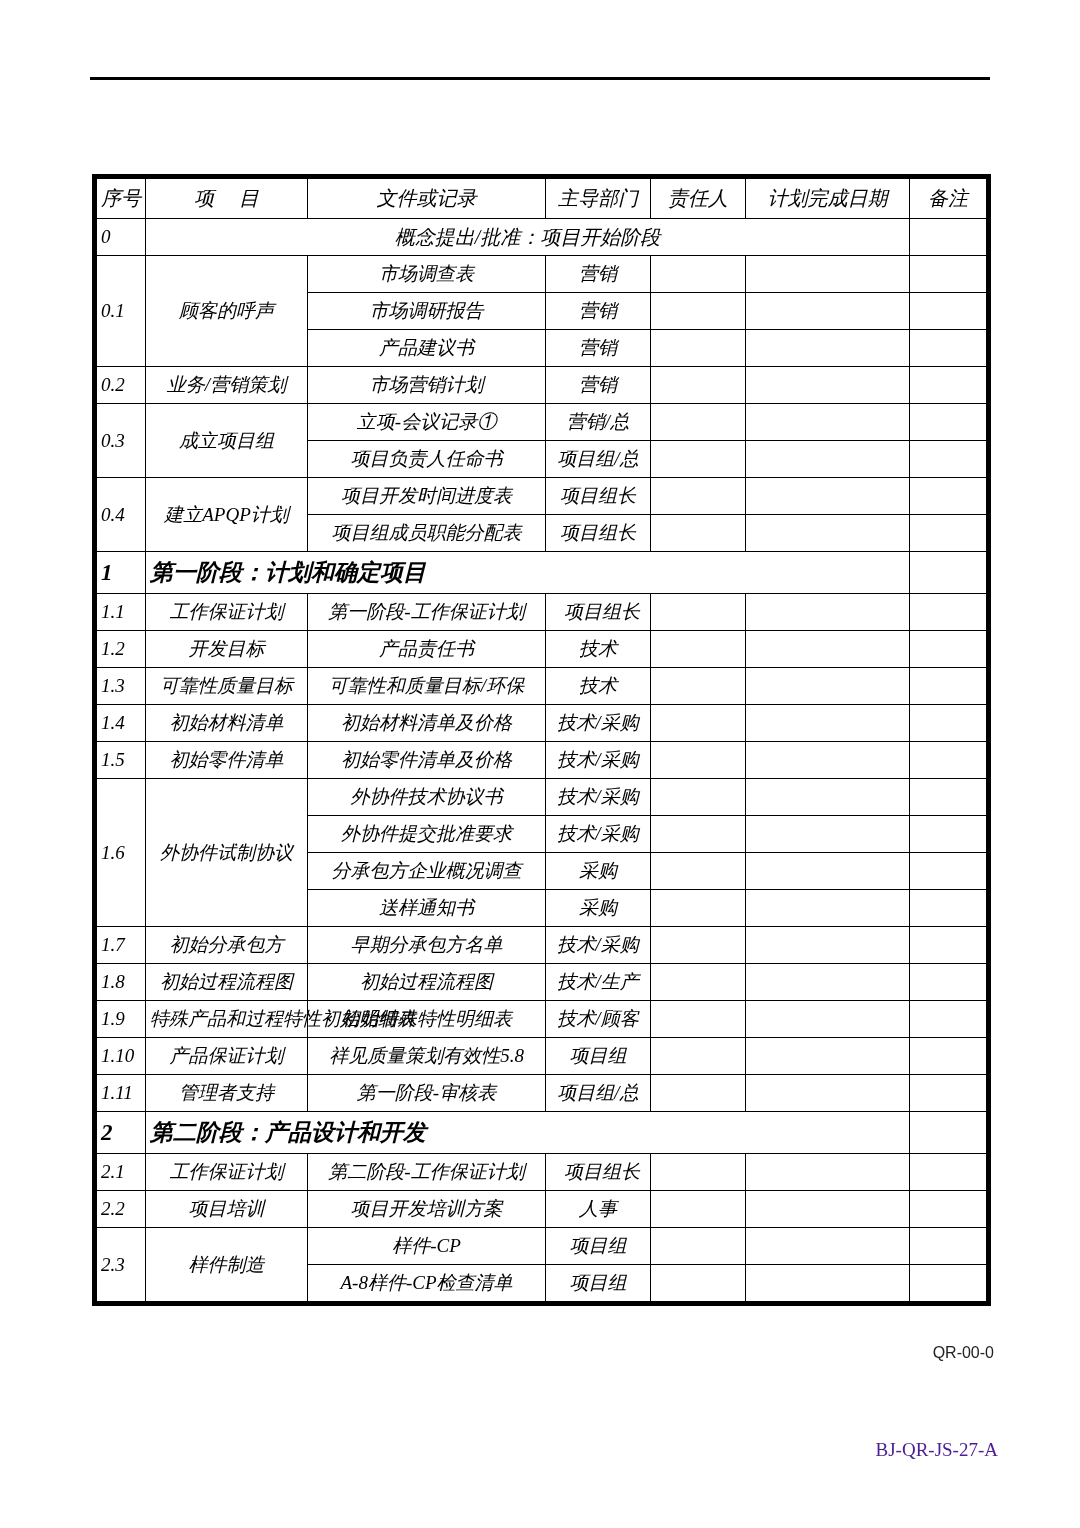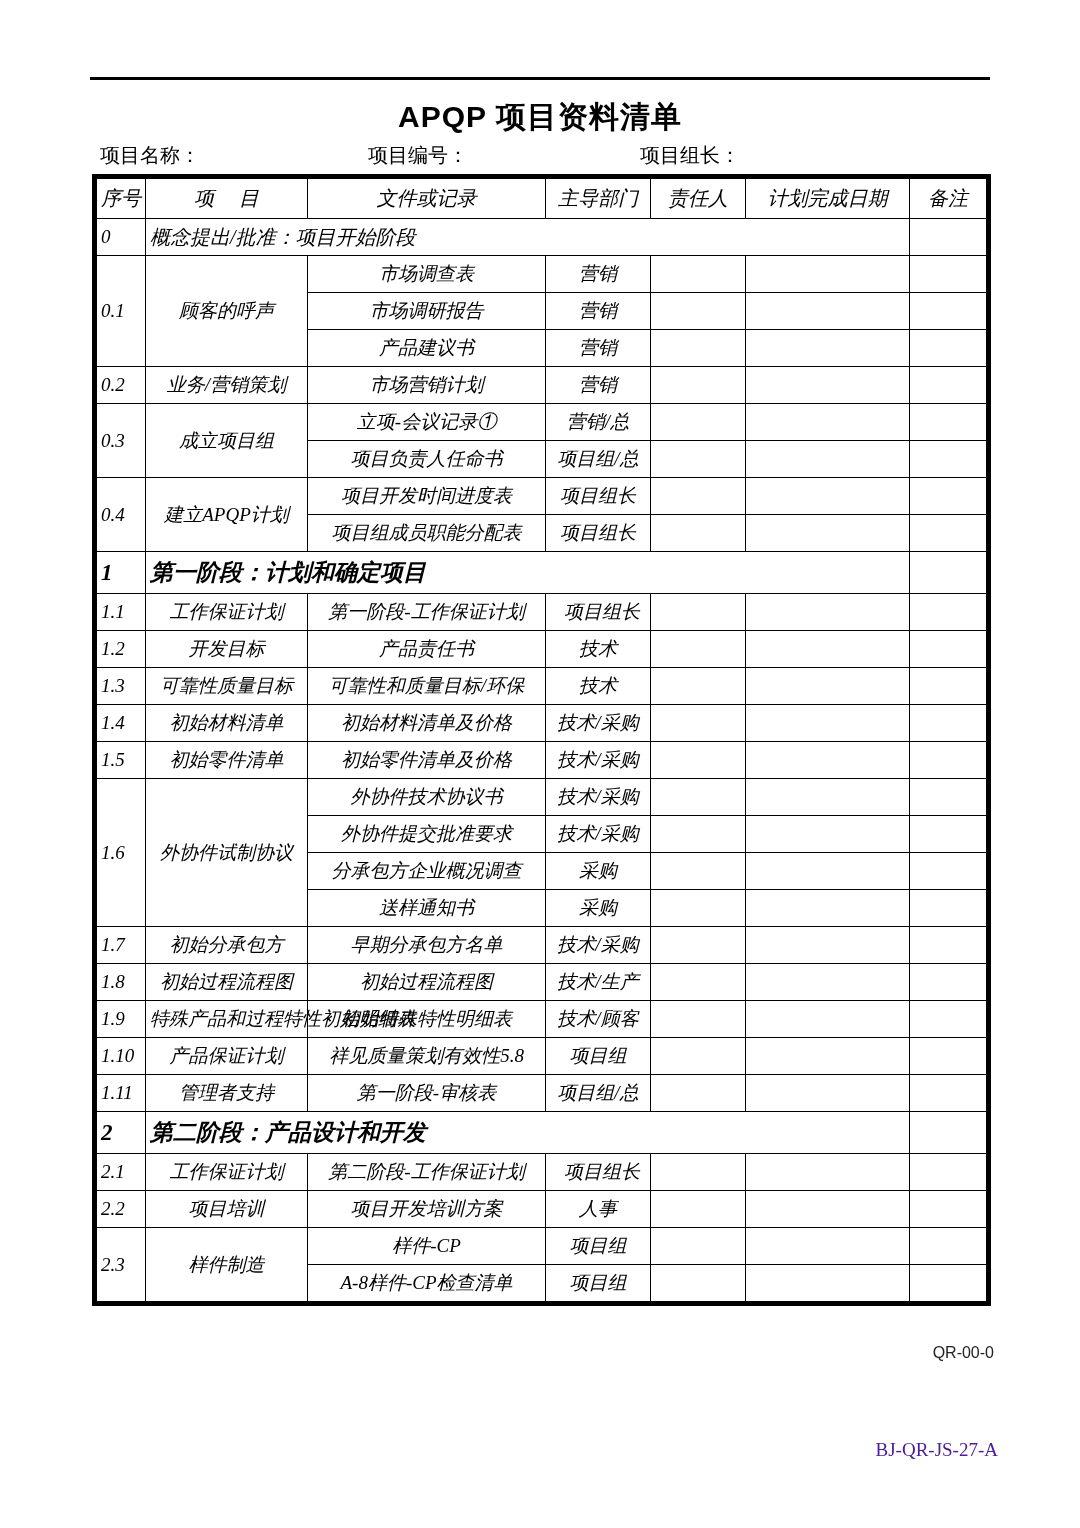--- a/index.html
+++ b/index.html
@@ -94,20 +94,21 @@
   tr.hdr td {
     text-align: center;
     font-size: 20px;
     height: 40px;
     padding: 0 2px;
   }
   tr.hdr td.sp { letter-spacing: 10px; text-indent: 10px; }
 
   
   td.banner0 {
+    text-align: center;
     font-size: 20px;
     height: 40px;
   }
 
   
   tr.section td { height: 42px; }
   td.sec-no {
     font-weight: bold;
     font-size: 23px;
     text-align: left;
@@ -156,30 +157,21 @@
     color: #4c1d95;
   }
 </style>
 </head>
 <body>
 
 <div class="page">
 
   <div class="top-rule"></div>
 
-  <div class="doc-title">
-    <span>APQP</span>
-    <span class="cn">项目资料清单</span>
-  </div>
-
-  <div class="meta-row">
-    <span class="meta-name">项目名称：</span>
-    <span class="meta-code">项目编号：</span>
-    <span class="meta-leader">项目组长：</span>
-  </div>
+
 
   <table class="apqp">
     <colgroup>
       <col class="c-no">
         <col class="c-item">
         <col class="c-doc">
       <col class="c-dept">
         <col class="c-resp">
         <col class="c-date">
         <col class="c-note">

